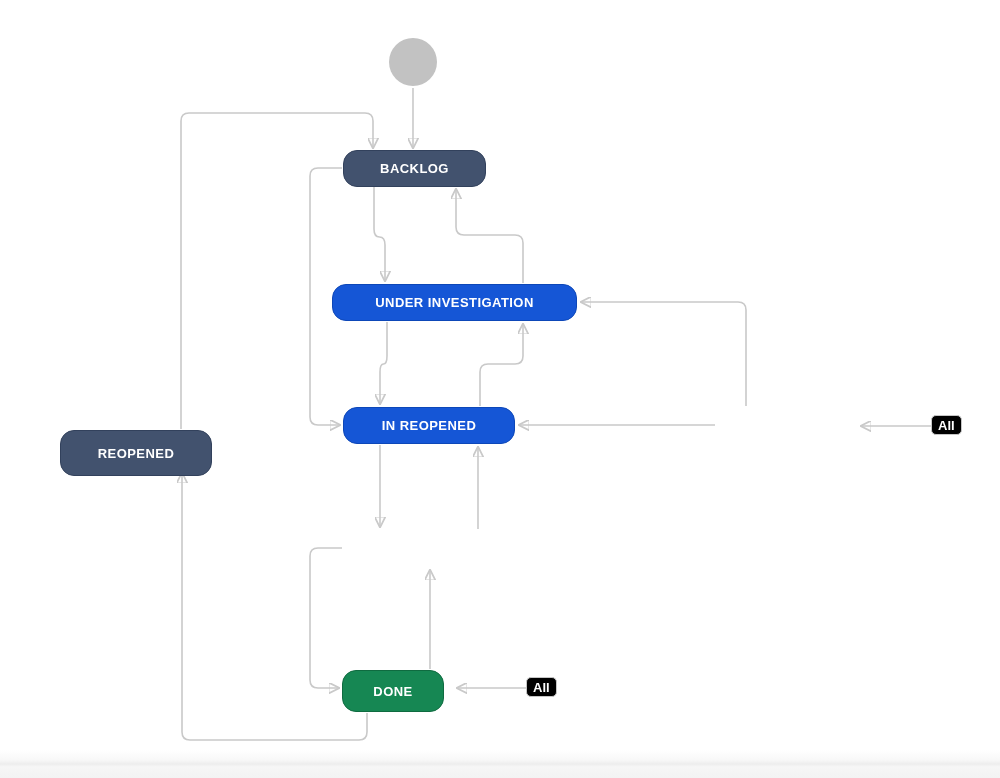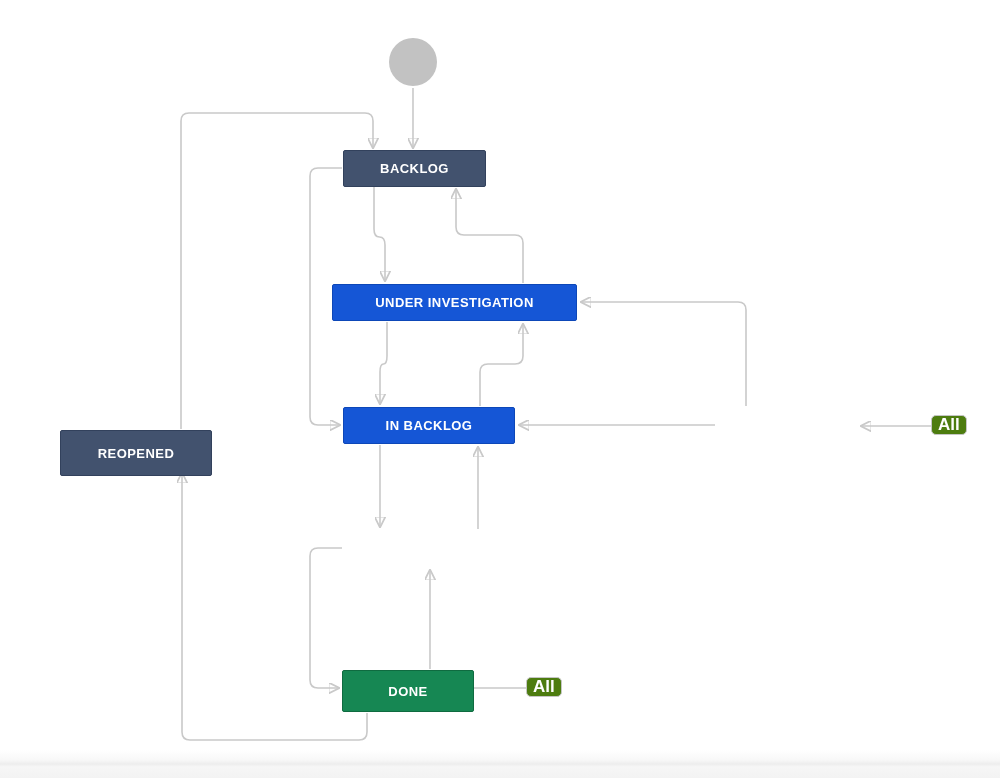--- a/index.html
+++ b/index.html
@@ -11,29 +11,29 @@
   .canvas{position:absolute;inset:0;}
   svg.edges{position:absolute;left:0;top:0;width:1000px;height:778px;}
   svg.edges path{fill:none;stroke:#C9C9C9;stroke-width:1.6;}
   .start-node{
     position:absolute;width:48px;height:48px;border-radius:50%;
     background:#C2C2C2;
   }
   .node{
     position:absolute;display:flex;align-items:center;justify-content:center;
     color:#ffffff;font-weight:700;font-size:13px;letter-spacing:.45px;
-    border-radius:2px;box-sizing:border-box;white-space:nowrap;
+    border-radius:14px;box-sizing:border-box;white-space:nowrap;
     cursor:default;
   }
   .node.slate{background:#42526E;border:1.5px solid #32415C;}
   .node.blue{background:#1556D6;border:1.5px solid #0D47B8;}
   .node.green{background:#168753;border:1.5px solid #0F6B40;}
   .all-badge{
     position:absolute;display:flex;align-items:center;justify-content:center;
-    background:#4d7c0f;color:#ffffff;font-weight:700;font-size:17px;
+    background:#000000;color:#ffffff;font-weight:700;font-size:13px;
     border:1.5px solid #C6C6C6;border-radius:5px;
     height:18px;padding:0 6px;box-sizing:content-box;
   }
   .bottom-strip{
     position:absolute;left:0;right:0;bottom:0;height:28px;
     background:linear-gradient(180deg,#ffffff 0%,#f8f8f8 35%,#ededed 50%,#f6f6f6 60%,#f3f3f3 100%);
   }
 </style>
 </head>
 <body>
@@ -79,26 +79,26 @@
 
     <path d="M 367 713 L 367 732 Q 367 740 359 740 L 190 740 Q 182 740 182 732 L 182 473" marker-end="url(#arrow)"></path>
   </svg>
 
   <div class="start-node" style="left:389px;top:38px;"></div>
 
   <div class="node slate" style="left:343px;top:150px;width:143px;height:37px;">BACKLOG</div>
 
   <div class="node blue" style="left:332px;top:284px;width:245px;height:37px;">UNDER INVESTIGATION</div>
 
-  <div class="node blue" style="left:343px;top:407px;width:172px;height:37px;">IN BACKLOG</div>
+  <div class="node blue" style="left:343px;top:407px;width:172px;height:37px;">IN REOPENED</div>
 
 
   <div class="node slate" style="left:60px;top:430px;width:152px;height:46px;">REOPENED</div>
 
 
-  <div class="node green" style="left:342px;top:670px;width:132px;height:42px;">DONE</div>
+  <div class="node green" style="left:342px;top:670px;width:102px;height:42px;">DONE</div>
 
   <div class="all-badge" style="left:931px;top:415px;">All</div>
 
   <div class="all-badge" style="left:526px;top:677px;">All</div>
 
   <div class="bottom-strip"></div>
 </div>
 
 </body></html>

